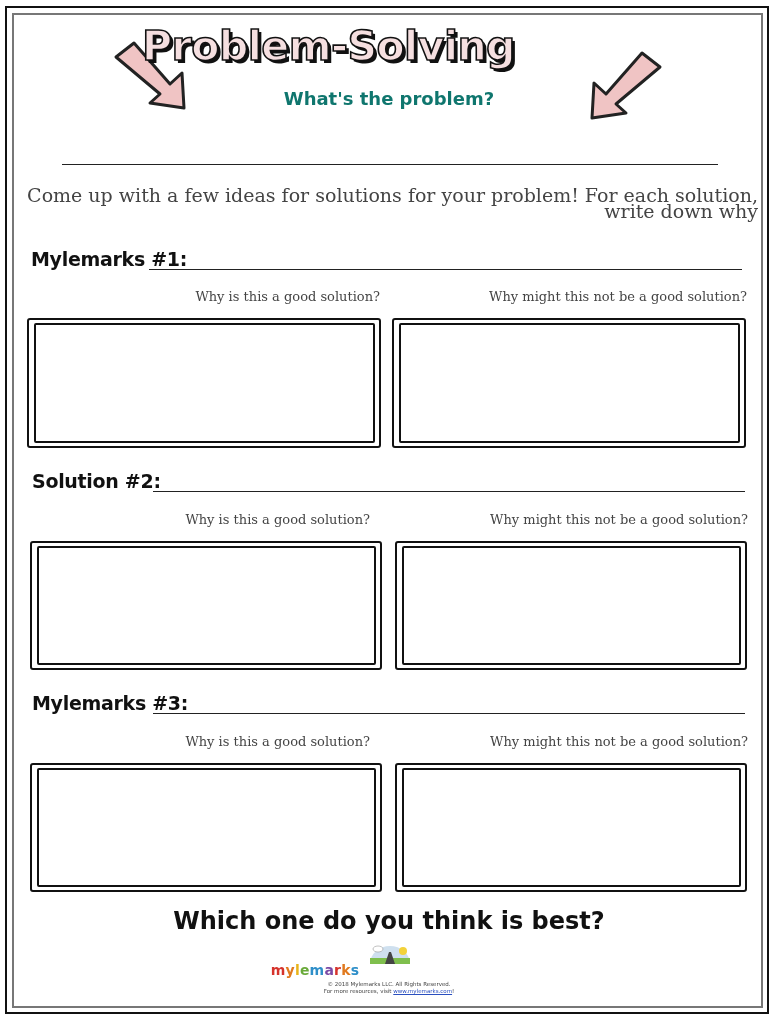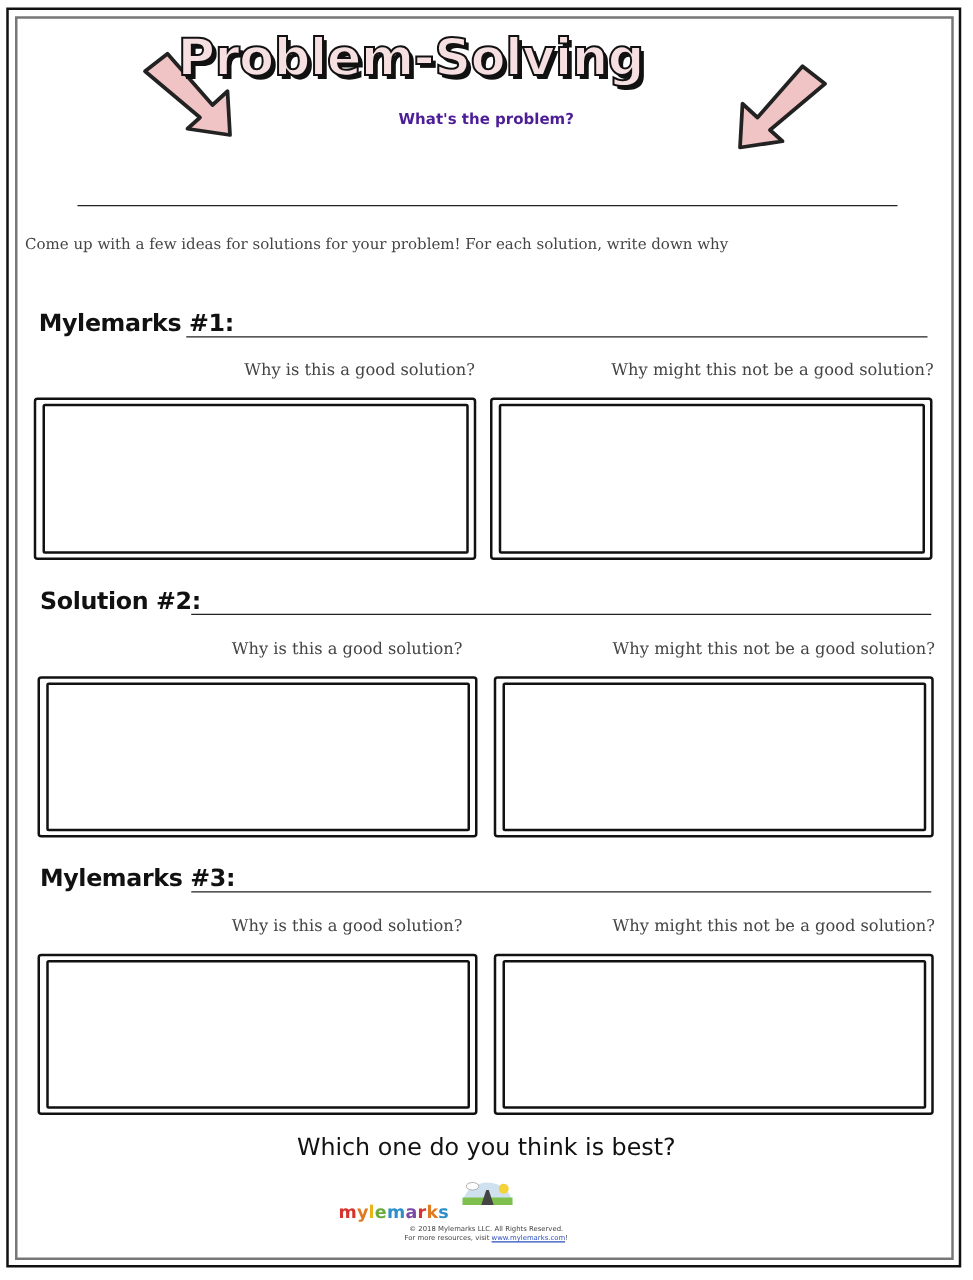--- a/index.html
+++ b/index.html
@@ -2,33 +2,33 @@
 <html><head>
 <meta charset="utf-8">
 <style>
   html, body { margin:0; padding:0; background:#fff; }
   body { width:778px; height:1024px; position:relative; overflow:hidden; font-family:"DejaVu Sans", sans-serif; }
   .frame-outer { position:absolute; left:5px; top:6px; width:764px; height:1008px; border:2px solid #111; box-sizing:border-box; }
   .frame-inner { position:absolute; left:12px; top:13px; width:751px; height:995px; border:2px solid #777; box-sizing:border-box; }
 
   .title { position:absolute; left:0; width:657px; top:22px; text-align:center; font-family:"DejaVu Sans", sans-serif; font-weight:bold; font-size:41px; letter-spacing:-0.5px; color:#f5dfe0;
     -webkit-text-stroke:1.6px #111; text-shadow:3px 3px 0 #111; }
-  .subtitle { position:absolute; left:0; width:778px; top:88px; text-align:center; font-weight:bold; font-size:12px; color:#4c1d95; }
+  .subtitle { position:absolute; left:0; width:778px; top:88px; text-align:center; font-weight:bold; font-size:18px; color:#0f766e; }
   .arrow { position:absolute; }
   .problem-line { position:absolute; left:62px; width:656px; top:164px; height:0; border-top:1.6px solid #222; }
-  .instructions { position:absolute; left:20px; width:738px; top:187px; text-align:left; font-family:"DejaVu Serif", serif; font-size:12px; line-height:16px; color:#444; }
+  .instructions { position:absolute; left:20px; width:738px; top:187px; text-align:right; font-family:"DejaVu Serif", serif; font-size:19px; line-height:16px; color:#444; }
 
   .sol-label { position:absolute; font-weight:bold; font-size:19px; color:#111; letter-spacing:-0.3px; }
   .sol-line { position:absolute; height:0; border-top:1.6px solid #222; }
   .prompt { position:absolute; text-align:right; font-family:"DejaVu Serif", serif; font-size:13px; color:#444; }
   .box { position:absolute; }
   .box .o { position:absolute; inset:0; border:2.5px solid #111; border-radius:3px; }
   .box .i { position:absolute; left:7px; top:5px; right:6px; bottom:5px; border:2px solid #111; border-radius:2px; }
 
-  .final-q { position:absolute; left:0; width:778px; top:907px; text-align:center; font-weight:normal; font-size:19px; color:#111; }
+  .final-q { position:absolute; left:0; width:778px; top:907px; text-align:center; font-weight:bold; font-size:24px; color:#111; }
   .logo { position:absolute; left:345px; top:940px; width:90px; height:40px; }
   .logo-text { position:absolute; left:0; width:630px; top:962px; text-align:center; font-weight:bold; font-size:14px; letter-spacing:0.2px; }
   .copyright { position:absolute; left:0; width:778px; top:981px; text-align:center; font-size:5.5px; line-height:7px; color:#444; }
   .copyright a { color:#2a4fbf; text-decoration:underline; }
 </style>
 </head>
 <body>
 
 <div class="frame-outer"></div>
 <div class="frame-inner"></div>

